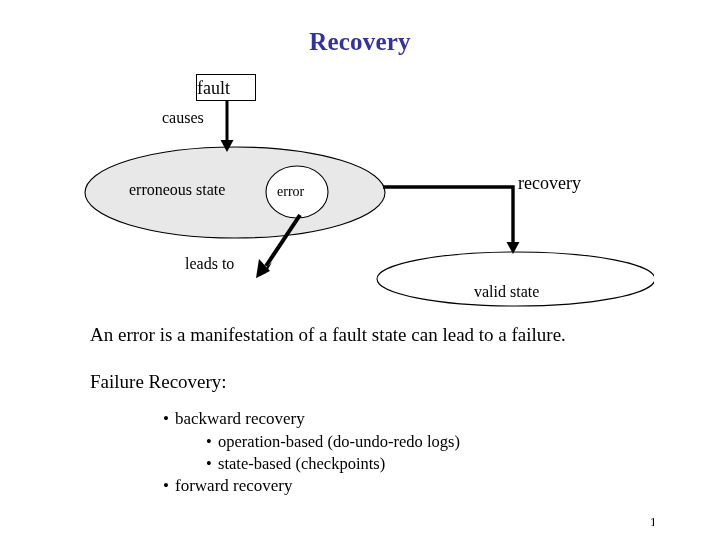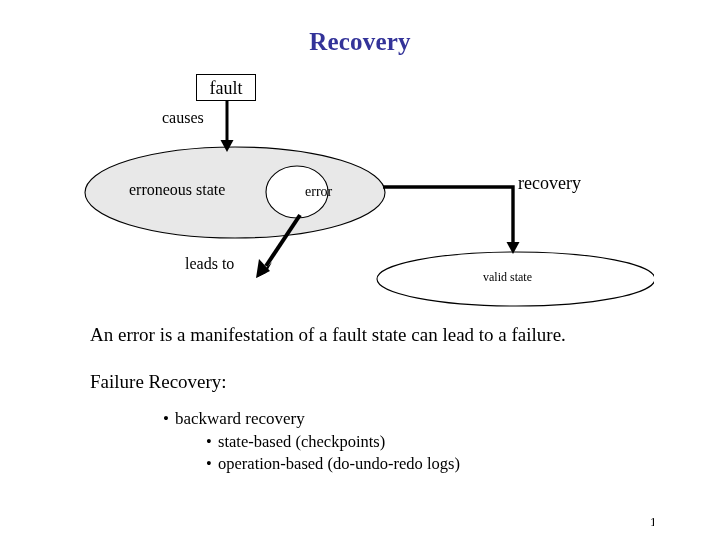--- a/index.html
+++ b/index.html
@@ -40,21 +40,21 @@
     pointer-events: none;
   }
 
   .node-box {
     position: absolute;
     border: 1.4px solid #000000;
     background: #ffffff;
     box-sizing: border-box;
     display: flex;
     align-items: center;
-    justify-content: center;
+    justify-content: flex-start;
     font-size: 18px;
     line-height: 1;
   }
 
   #fault-box {
     left: 196px;
     top: 74px;
     width: 60px;
     height: 27px;
   }
@@ -83,27 +83,25 @@
   }
   #erroneous-state-text {
     left: 129px;
     top: 182px;
     font-size: 16px;
   }
   #error-text {
     left: 277px;
     top: 185px;
     font-size: 14px;
-    margin-left: 28px;
   }
   #valid-state-text {
     left: 474px;
-    top: 271px;
-    font-size: 12px;
-    margin-left: 9px;
+    top: 284px;
+    font-size: 16px;
   }
 
   
   #sentence {
     position: absolute;
     left: 90px;
     top: 324px;
     width: 580px;
     font-size: 19px;
     line-height: 1.2;
@@ -193,19 +191,20 @@
 
   <div class="diagram-label" id="causes-label">causes</div>
   <div class="diagram-label" id="leads-to-label">leads to</div>
   <div class="diagram-label" id="recovery-label">recovery</div>
 
   <div id="sentence">An error is a manifestation of a fault state can lead to a failure.</div>
   <div id="failure-recovery-heading">Failure Recovery:</div>
 
   <ul id="bullet-list">
       <li class="level-1"><span class="bullet-dot">•</span><span>backward recovery</span></li>
+      <li class="level-2"><span class="bullet-dot">•</span><span>operation-based (do-undo-redo logs)</span></li>
       <li class="level-2"><span class="bullet-dot">•</span><span>state-based (checkpoints)</span></li>
-      <li class="level-2"><span class="bullet-dot">•</span><span>operation-based (do-undo-redo logs)</span></li>
+      <li class="level-1"><span class="bullet-dot">•</span><span>forward recovery</span></li>
     </ul>
 
   <div id="page-number">1</div>
 
 </div>
 
 </body></html>

